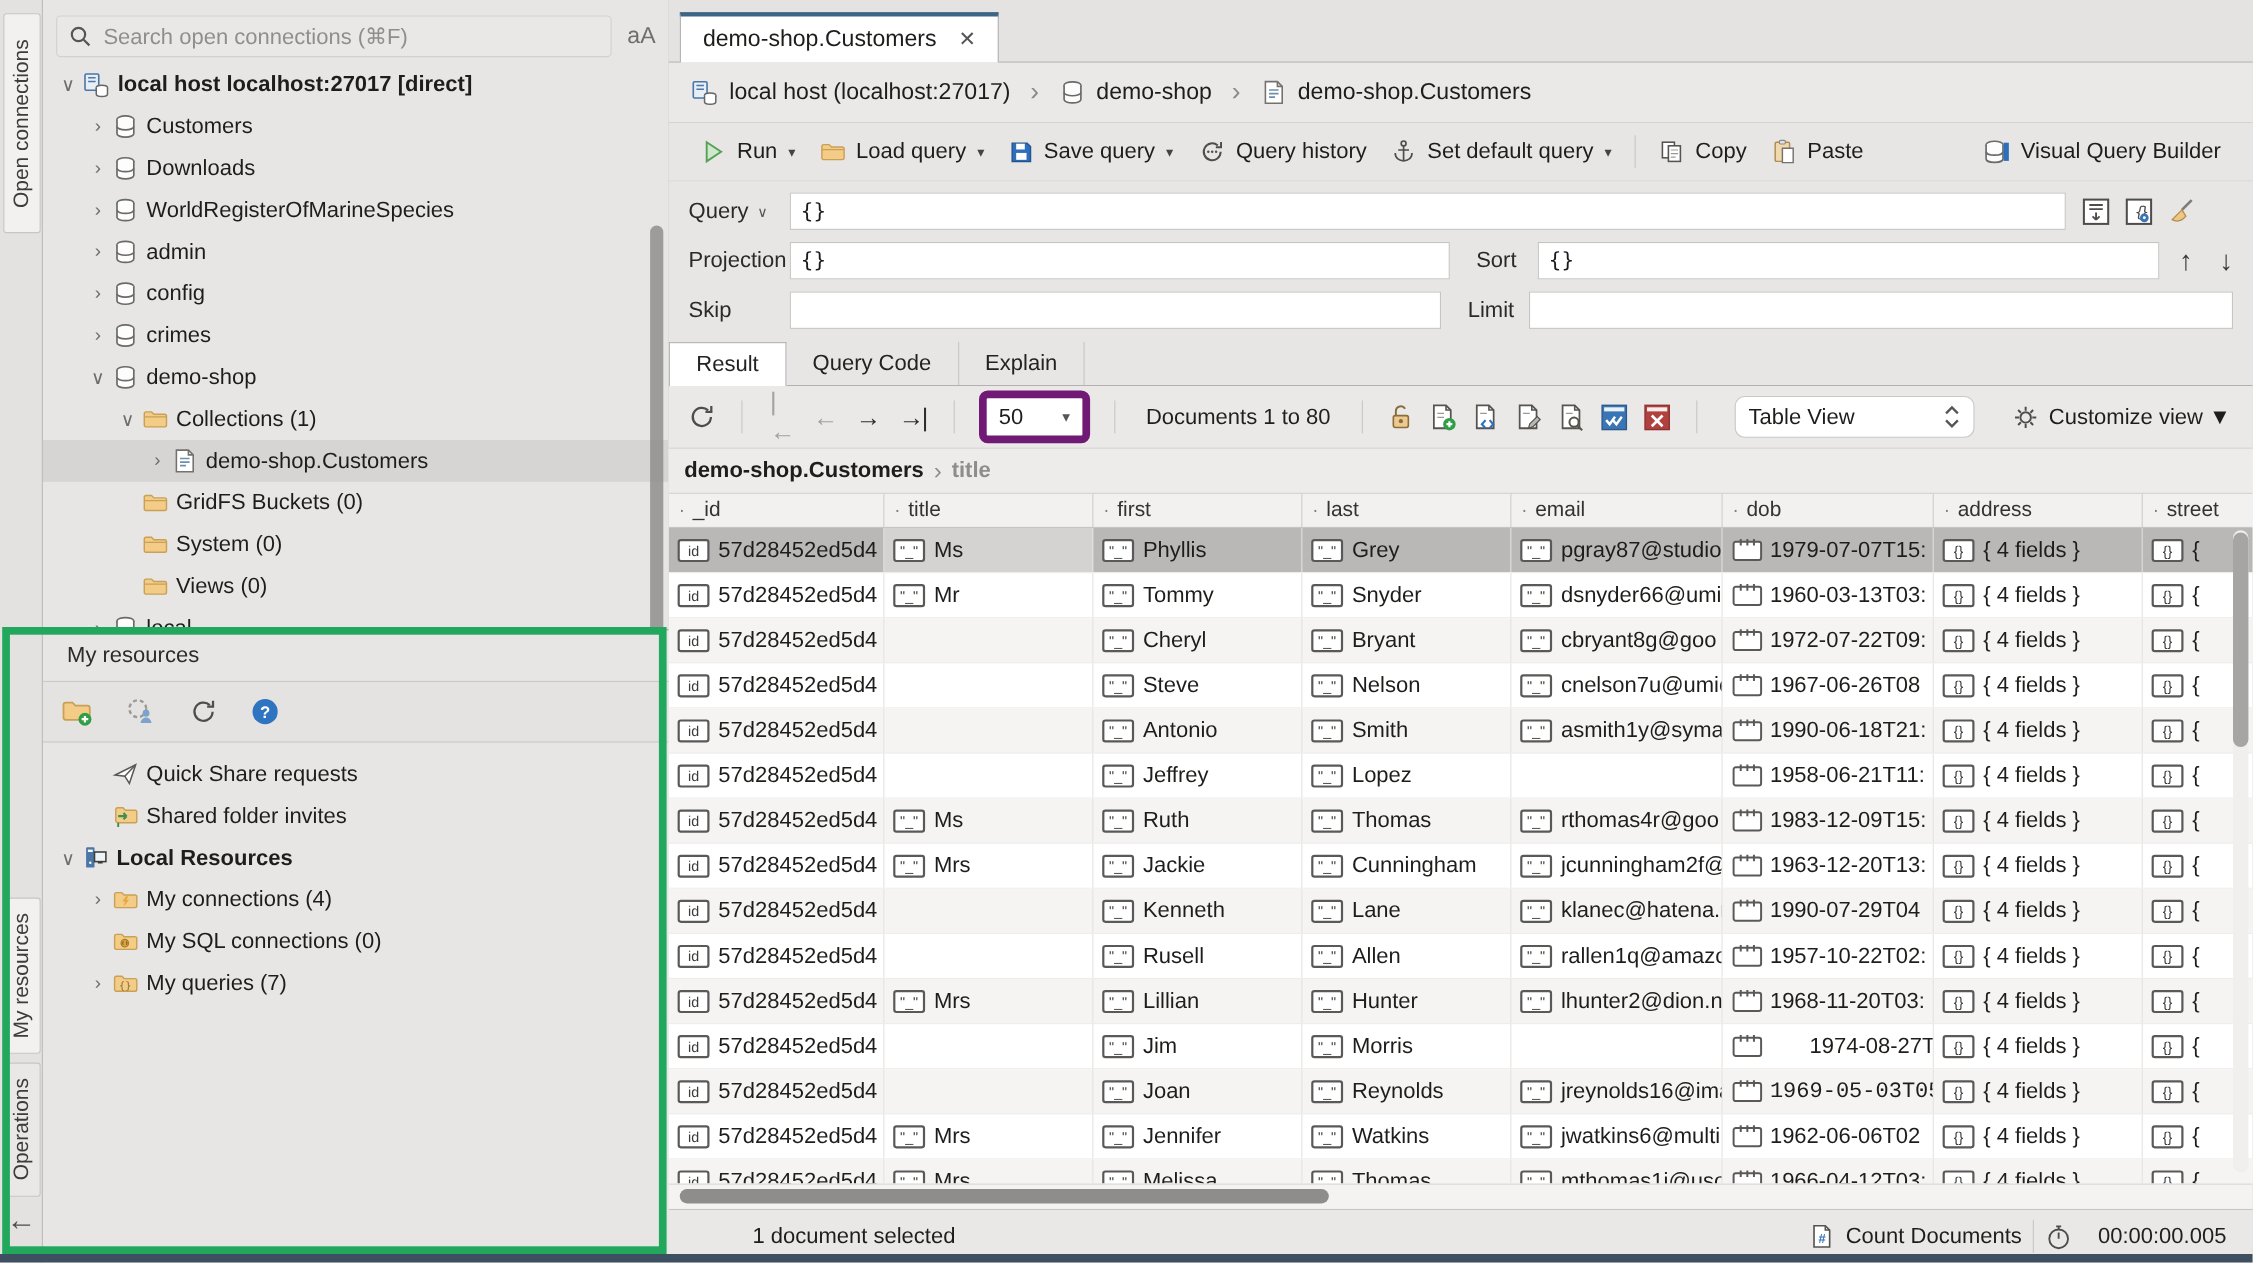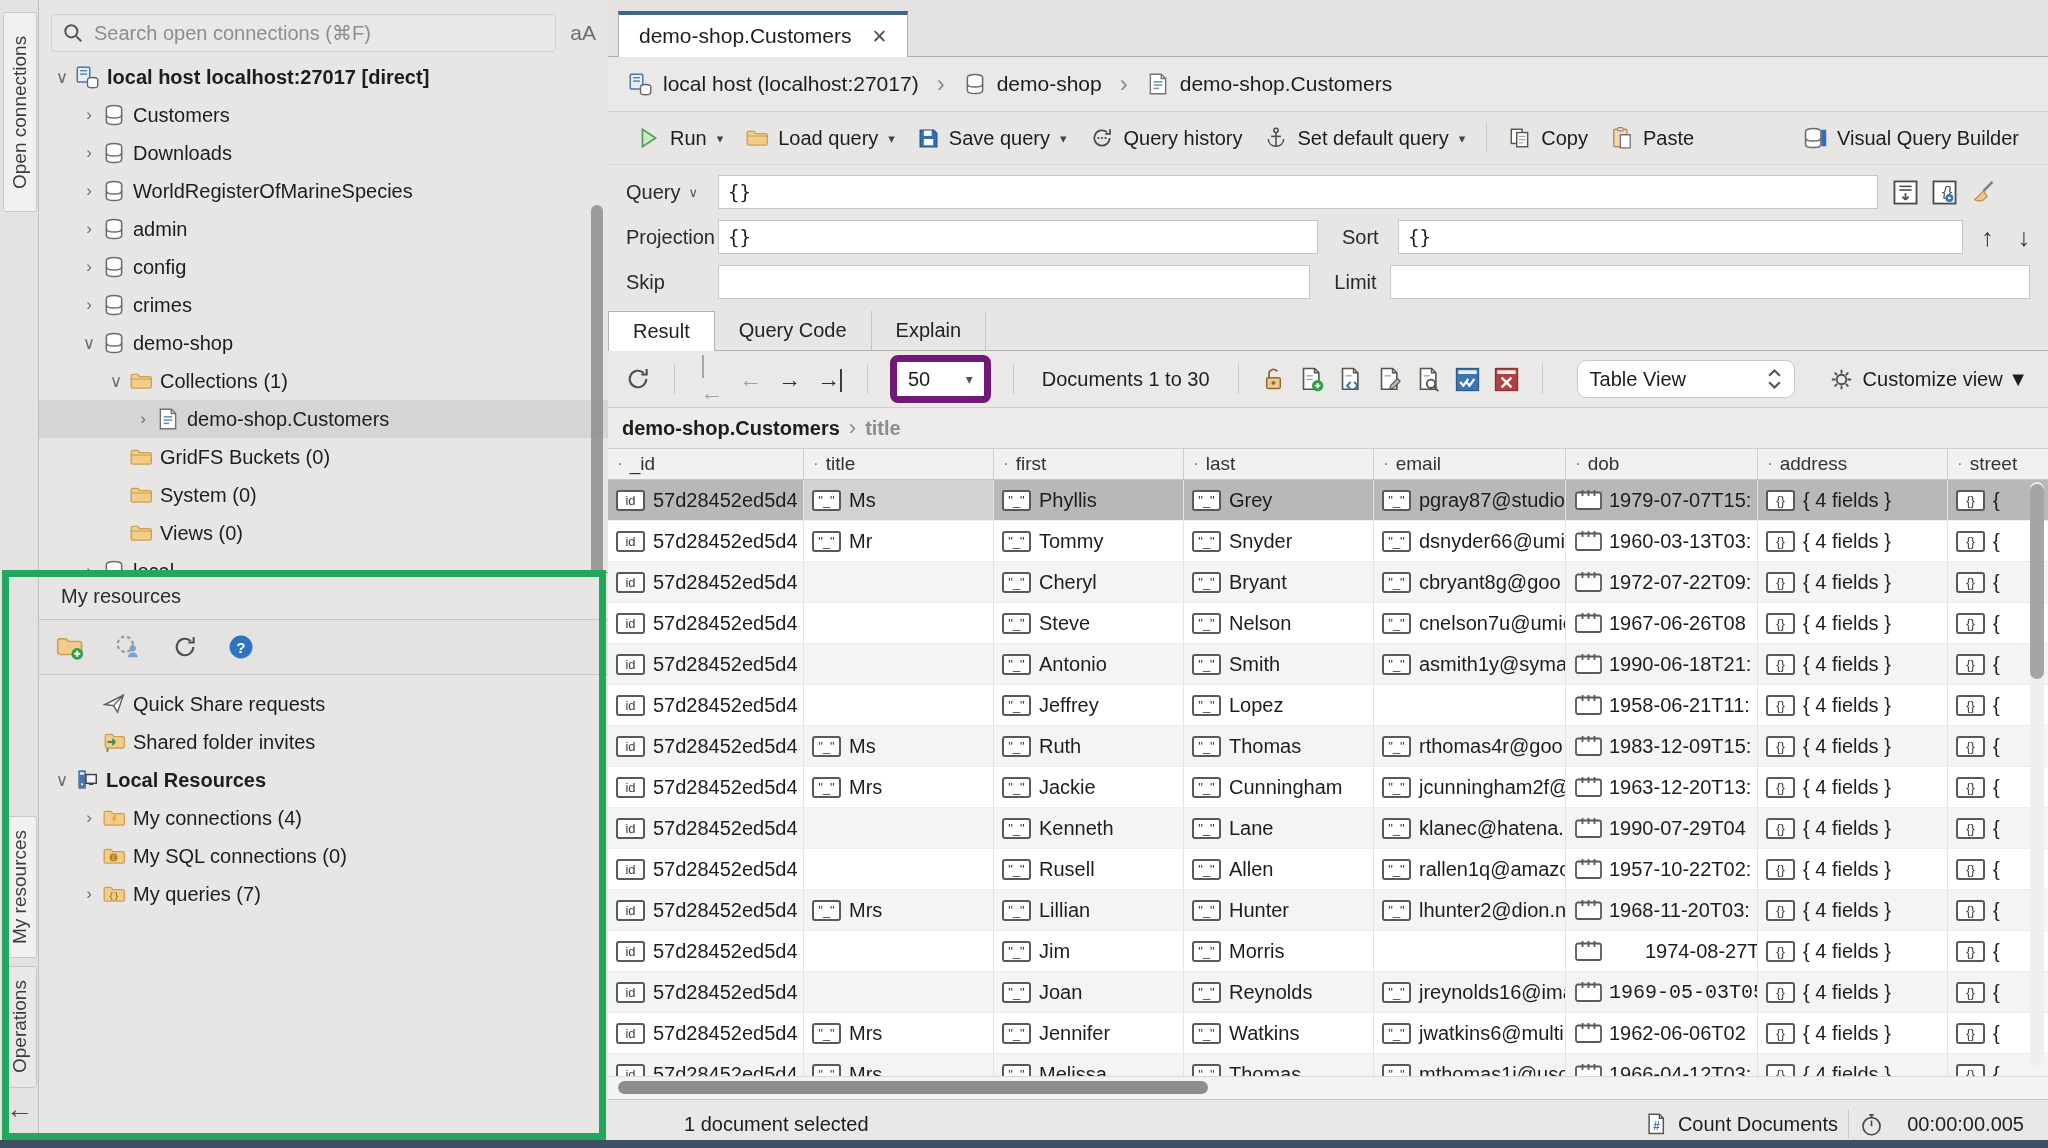--- a/index.html
+++ b/index.html
@@ -607,21 +607,21 @@
       <span class="nav dis">|←</span>
       <span class="nav dis">←</span>
       <span class="nav">→</span>
       <span class="nav">→|</span>
       <span class="sep"></span>
       <span class="pgselect">
         <span>50</span>
         <span class="ddv">▾</span>
       </span>
       <span class="sep"></span>
-      <span class="doclabel">Documents 1 to 30</span>
+      <span class="doclabel">Documents 1 to 80</span>
       <span class="sep"></span>
       <i class="ic">
           <svg width="25" height="25" viewBox="0 0 22 22">
             <path d="M7 9.5V6a4 4 0 0 1 7.4-2" fill="none" stroke="#8a6d3b" stroke-width="1.6"></path>
             <rect x="5" y="9.5" width="12" height="9.5" rx="1.5" fill="#ecc98e" stroke="#8a6d3b" stroke-width="1.3"></rect>
             <circle cx="11" cy="14" r="1.7" fill="#8a6d3b"></circle>
           </svg>
         </i>
       <i class="ic">
           <svg width="27" height="27" viewBox="0 0 22 22">

